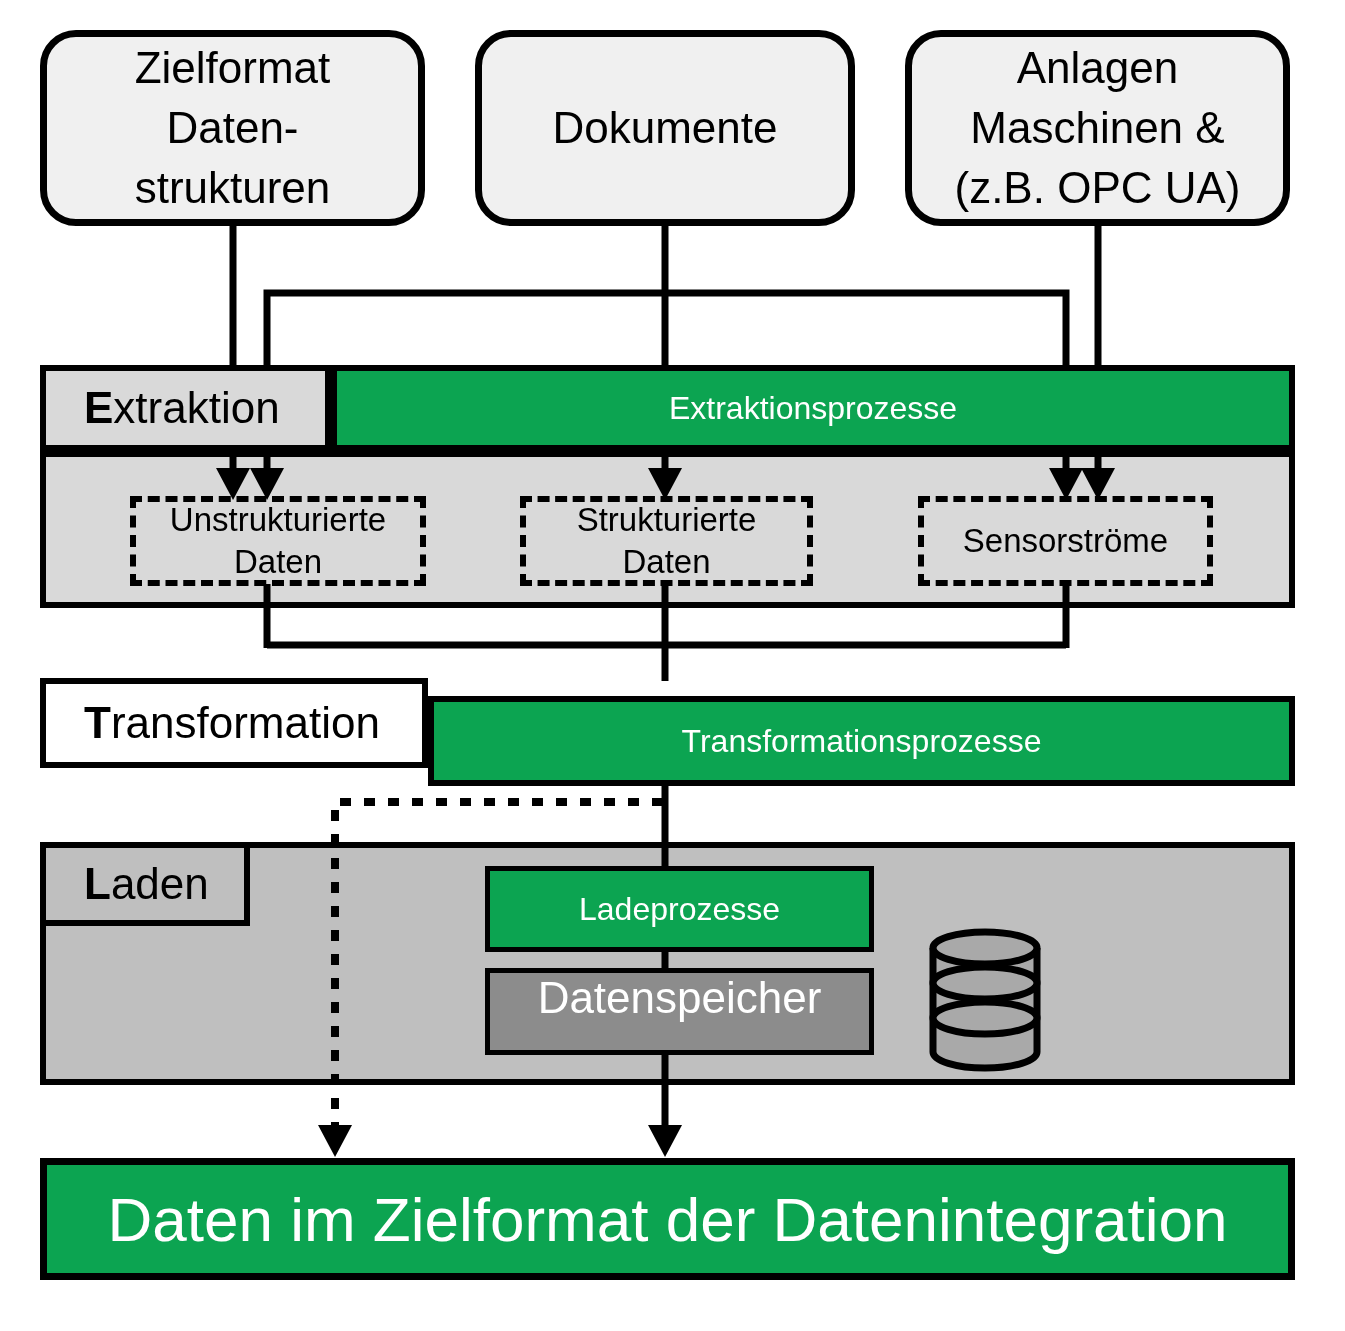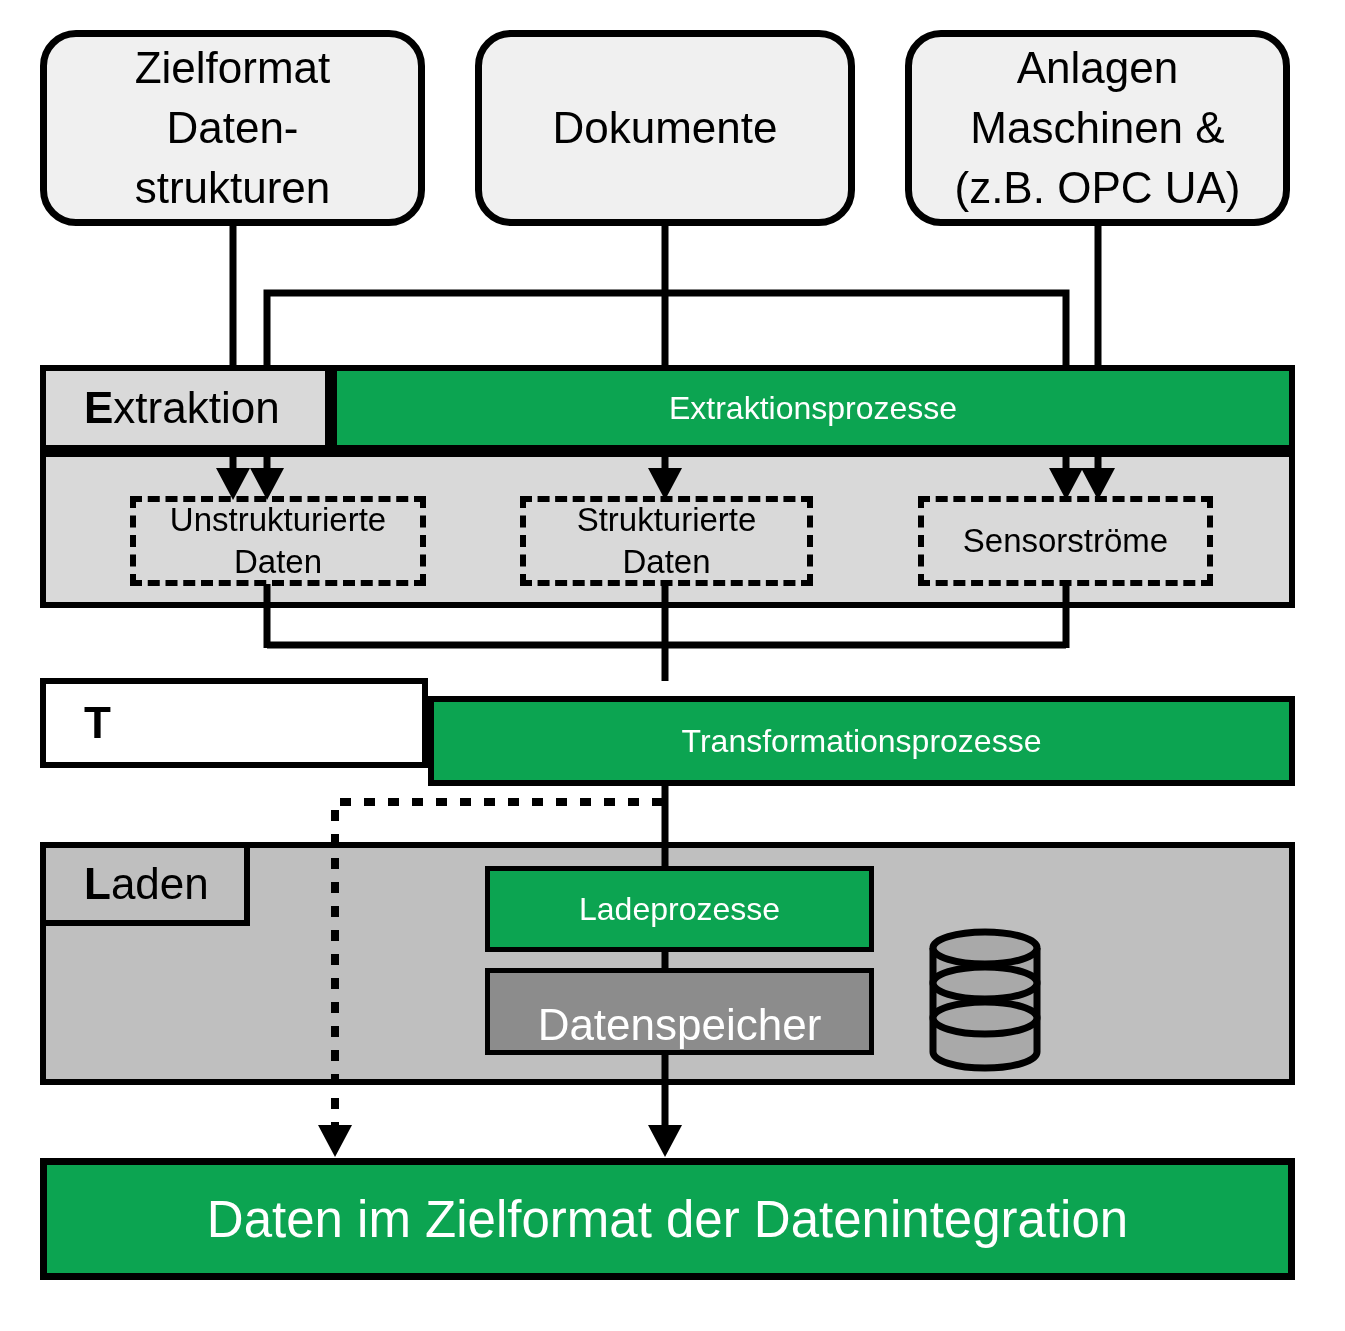--- a/index.html
+++ b/index.html
@@ -55,31 +55,31 @@
     background:transparent;
     display:flex;flex-direction:column;
     align-items:center;justify-content:center;
     text-align:center;
     font-size:33px;line-height:42px;
   }
 
   .storage-box{
     background:#8c8c8c;
     border:5px solid #000;
-    display:flex;align-items:flex-end;justify-content:center;
+    display:flex;align-items:flex-start;justify-content:center;
     color:#fff;font-size:44px;
   }
   .load-green{border-width:5px;}
 
   
   .target-bar{
     background:#0ca451;
     border:7px solid #000;
     display:flex;align-items:center;justify-content:center;
-    color:#fff;font-size:51px;
+    color:#fff;font-size:62px;
   }
 </style>
 </head>
 <body>
 
 <div class="canvas">
 
   <div class="abs layer-section extraction-body" style="left:40px;top:451px;width:1255px;height:157px;"></div>
   <div class="abs layer-section load-section" style="left:40px;top:842px;width:1255px;height:243px;"></div>
 
@@ -151,20 +151,21 @@
   <div class="abs layer-box dashed-box" style="left:520px;top:496px;width:293px;height:90px;">
     <div>Strukturierte</div>
     <div>Daten</div>
   </div>
   <div class="abs layer-box dashed-box" style="left:918px;top:496px;width:295px;height:90px;">
     <div>Sensorströme</div>
   </div>
 
   <div class="abs layer-box phase-label" style="left:40px;top:678px;width:388px;height:90px;background:#ffffff;">
     <span class="b">T</span>
+      <span>ransformation</span>
   </div>
   <div class="abs layer-box green-bar" style="left:428px;top:678px;width:867px;height:90px;margin-top:18px;">
     <span>Transformationsprozesse</span>
   </div>
 
   <div class="abs layer-box phase-label" style="left:40px;top:842px;width:210px;height:84px;background:#bfbfbf;">
     <span class="b">L</span>
       <span>aden</span>
   </div>
   <div class="abs layer-box green-bar load-green" style="left:485px;top:866px;width:389px;height:86px;">

